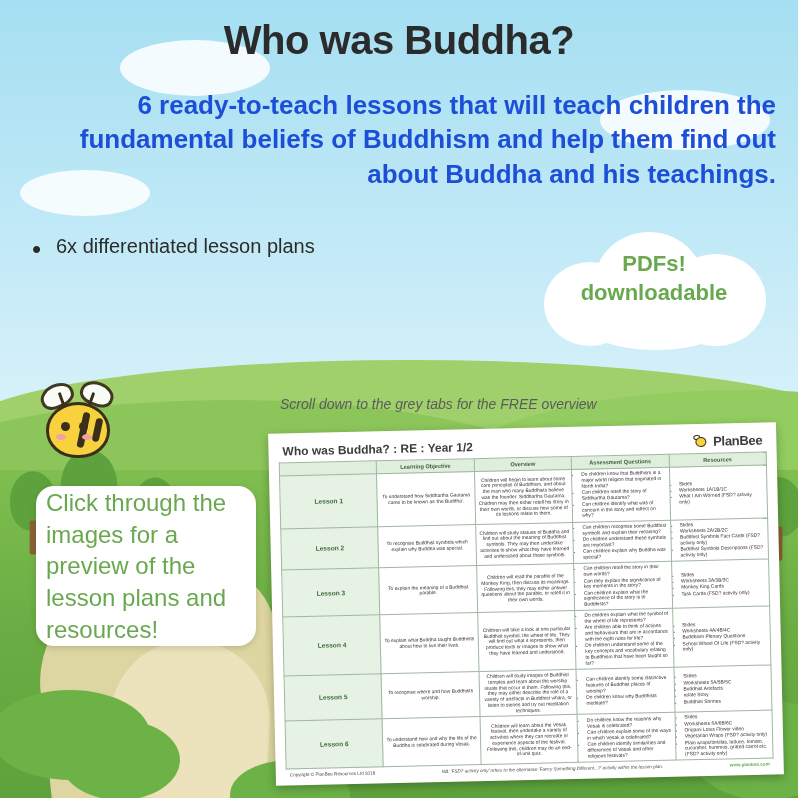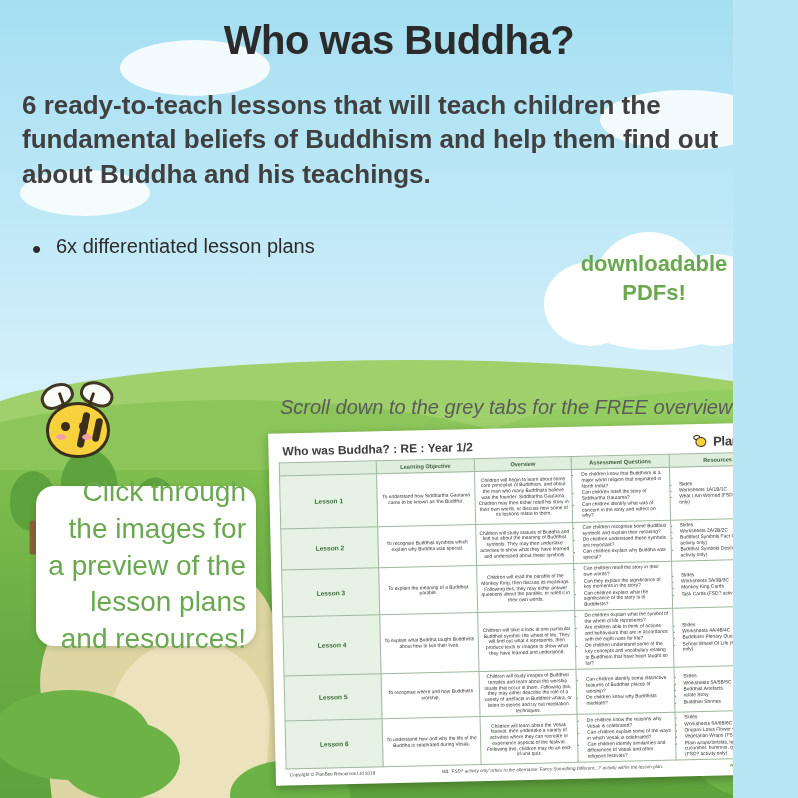--- a/index.html
+++ b/index.html
@@ -6,21 +6,21 @@
   html, body { margin:0; padding:0; }
   body {
     width: 798px; height: 798px;
     font-family: "Liberation Sans", sans-serif;
     overflow: hidden;
     position: relative;
     background: #b9e6f5;
   }
   .stage {
     position: absolute; inset: 0;
-    width: 733px; height: 798px;
+    width: 798px; height: 798px;
     overflow: hidden;
   }
   
   .sky {
     position:absolute; left:0; top:0; width:798px; height:470px;
     background: linear-gradient(#a5dff2 0%, #c4eaf7 55%, #dff4fb 100%);
   }
   .hill-far {
     position:absolute; left:-40px; top:360px; width:900px; height:250px;
     background:#9fd06b; border-radius: 50% 50% 0 0 / 70px 70px 0 0;
@@ -98,21 +98,21 @@
   }
   
   .title {
     position:absolute; left:0; top:18px; width:798px;
     text-align:center;
     font-size:40px; font-weight:bold; color:#2b2b2b;
     letter-spacing:-0.5px;
   }
   .subtitle {
     position:absolute; left:22px; top:88px; width:754px;
-    text-align:left; color:#404040;
+    text-align:right; color:#1d4ed8;
     font-size:26px; font-weight:bold; line-height:1.32;
   }
   .bullets {
     position:absolute; left:26px; top:230px; width:520px;
     color:#2b2b2b; font-size:20px; line-height:1.62;
     list-style:none; margin:0; padding:0;
   }
   .bullets li { position:relative; padding-left:30px; }
   .bullets li:before {
     content:"\2022"; position:absolute; left:6px; top:-2px; font-size:26px;
@@ -123,32 +123,32 @@
   }
   .cloud-badge .lobe { position:absolute; background:#ffffff; border-radius:50%; }
   .cloud-badge .txt {
     position:absolute; left:0; top:22px; width:236px; text-align:center;
     color:#6aa84f; font-size:22px; font-weight:bold; line-height:1.30;
     z-index:3;
   }
   
   .scroll-note {
     position:absolute; left:280px; top:396px; width:500px;
-    color:#5b5b5b; font-style:italic; font-size:20px; text-align:left;
+    color:#5b5b5b; font-style:italic; font-size:14px; text-align:left;
   }
   
   .click-note {
     position:absolute; left:36px; top:486px; width:220px; height:160px;
     background:#ffffff; border-radius:18px;
     box-shadow:0 2px 6px rgba(0,0,0,.15);
     display:flex; align-items:center; justify-content:center;
     padding:8px 10px;
   }
   .click-note .t {
-    color:#6aa84f; font-size:28px; line-height:1.32; text-align:right;
+    color:#6aa84f; font-size:24px; line-height:1.32; text-align:left;
   }
   
   .doc {
     position:absolute; left:272px; top:428px; width:508px; height:352px;
     background:#ffffff;
     box-shadow:0 3px 10px rgba(0,0,0,.28);
     transform: rotate(-1.3deg);
     padding:8px 10px 6px 10px;
     font-size:5.1px; color:#333;
     overflow:hidden;
@@ -254,22 +254,22 @@
   <ul class="bullets">
     <li>6x differentiated lesson plans</li>
   </ul>
 
   <div class="cloud-badge">
     <div class="lobe" style="left:8px;  top:34px; width:92px;  height:84px;"></div>
     <div class="lobe" style="left:58px; top:4px;  width:110px; height:104px;"></div>
     <div class="lobe" style="left:130px;top:26px; width:100px; height:92px;"></div>
     <div class="lobe" style="left:40px; top:56px; width:160px; height:66px;"></div>
     <div class="txt">
+      <div>PDFs!</div>
       <div>downloadable</div>
-      <div>PDFs!</div>
     </div>
   </div>
 
   <div class="scroll-note">Scroll down to the grey tabs for the FREE overview</div>
 
   <div class="click-note">
     <div class="t">Click through the images for a preview of the lesson plans and resources!</div>
   </div>
 
   <div class="doc">

